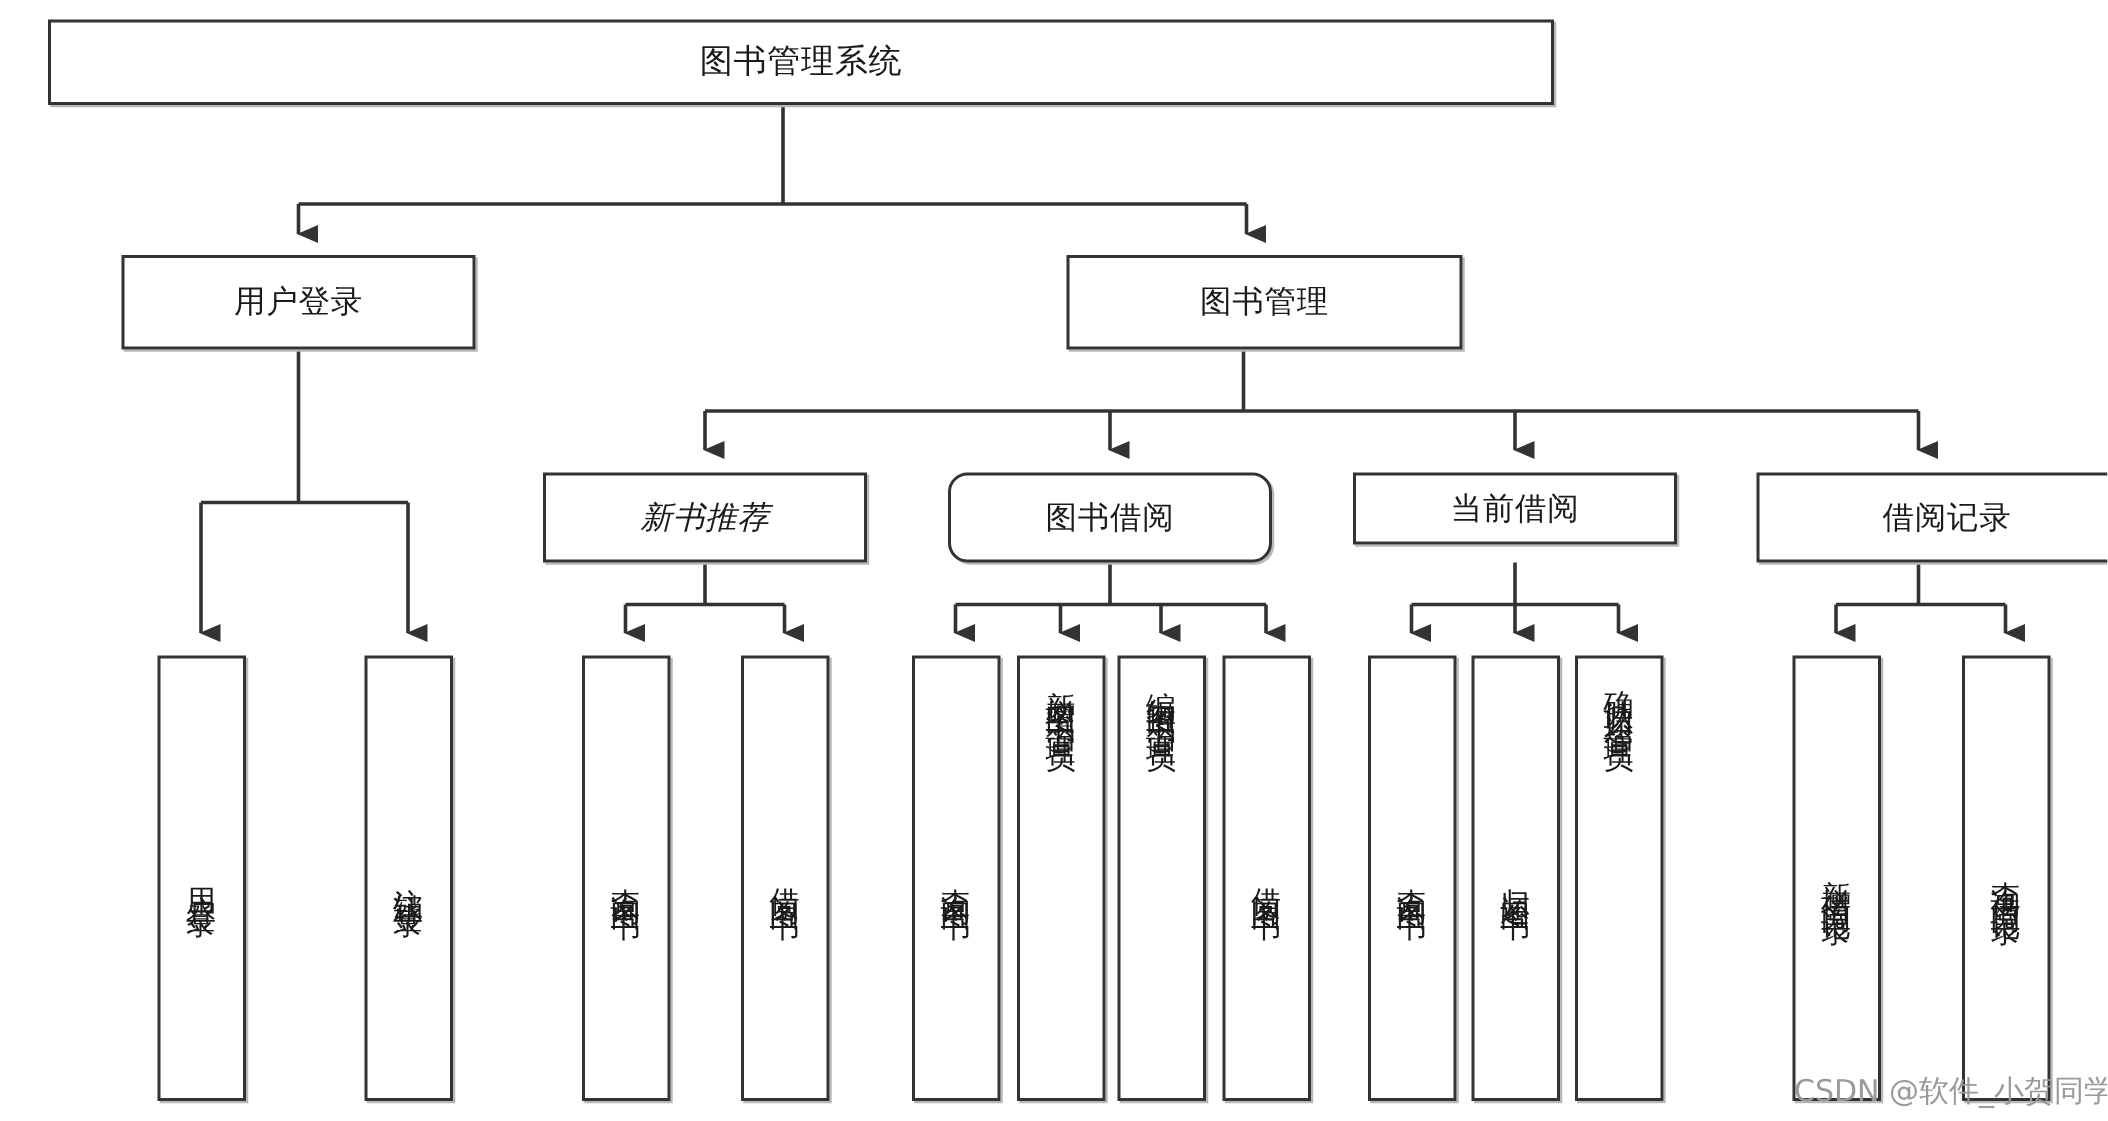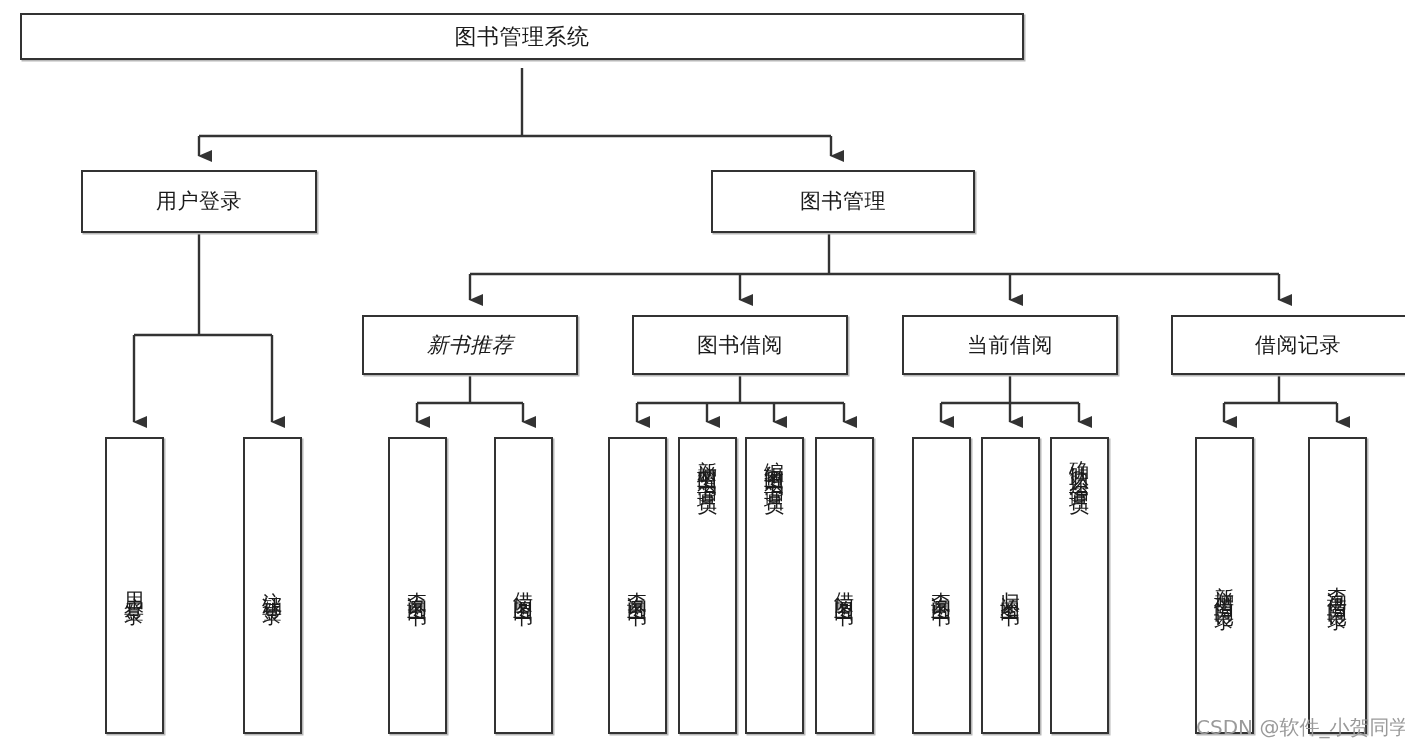--- a/index.html
+++ b/index.html
@@ -129,41 +129,41 @@
       <path d="M1010,403 L1010,422" marker-end="url(#arrow)"></path>
       <path d="M1079,403 L1079,422" marker-end="url(#arrow)"></path>
 
       <path d="M1279,375 L1279,403"></path>
       <path d="M1224,403 L1337,403"></path>
       <path d="M1224,403 L1224,422" marker-end="url(#arrow)"></path>
       <path d="M1337,403 L1337,422" marker-end="url(#arrow)"></path>
     </g>
   </svg>
 
-  <div class="node horizontal root" style="left:20px; top:13px; width:1004px; height:47px;">
+  <div class="node horizontal root" style="left:32px; top:13px; width:1004px; height:57px;">
     <span class="node-label">图书管理系统</span>
   </div>
 
   <div class="node horizontal" style="left:81px; top:170px; width:236px; height:63px;">
     <span class="node-label">用户登录</span>
   </div>
 
   <div class="node horizontal" style="left:711px; top:170px; width:264px; height:63px;">
     <span class="node-label">图书管理</span>
   </div>
 
   <div class="node horizontal" style="left:362px; top:315px; width:216px; height:60px;font-style:italic;">
     <span class="node-label">新书推荐</span>
   </div>
 
-  <div class="node horizontal" style="left:632px; top:315px; width:216px; height:60px;">
+  <div class="node horizontal" style="left:632px; top:315px; width:216px; height:60px;border-radius:13px;">
     <span class="node-label">图书借阅</span>
   </div>
 
-  <div class="node horizontal" style="left:902px; top:315px; width:216px; height:60px;">
+  <div class="node horizontal" style="left:902px; top:315px; width:216px; height:48px;">
     <span class="node-label">当前借阅</span>
   </div>
 
   <div class="node horizontal" style="left:1171px; top:315px; width:254px; height:60px;">
     <span class="node-label">借阅记录</span>
   </div>
 
   <div class="node vertical centered" style="left:105px; top:437px; width:59px; height:297px;">
     <span class="node-label">用户登录</span>
   </div>

